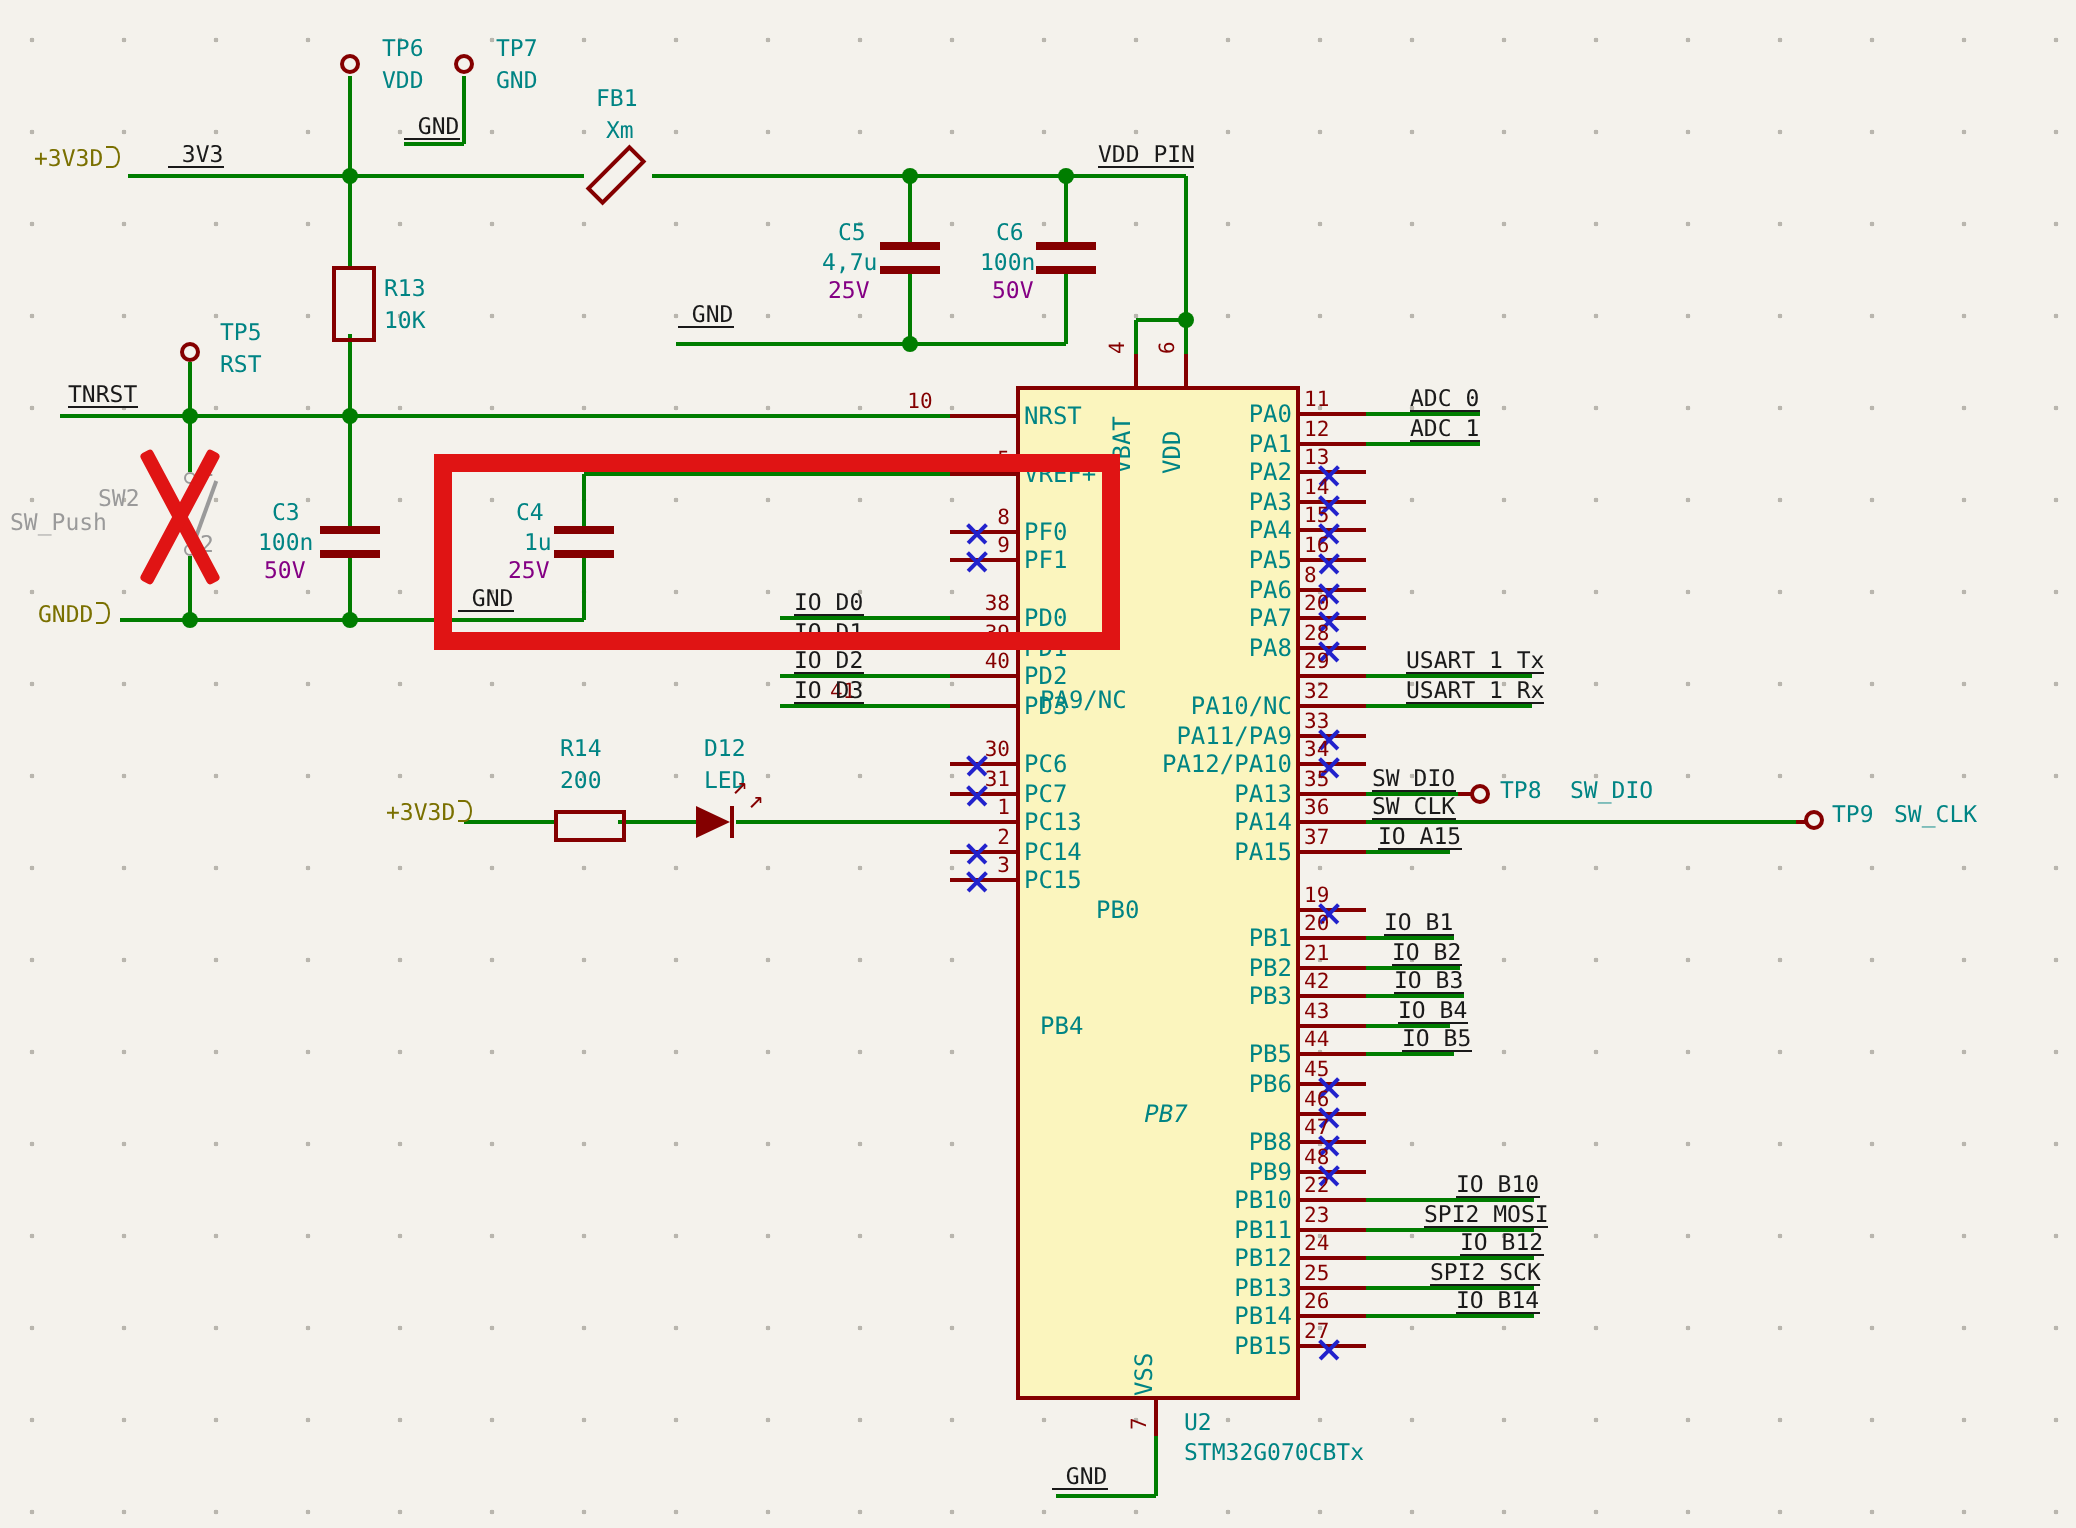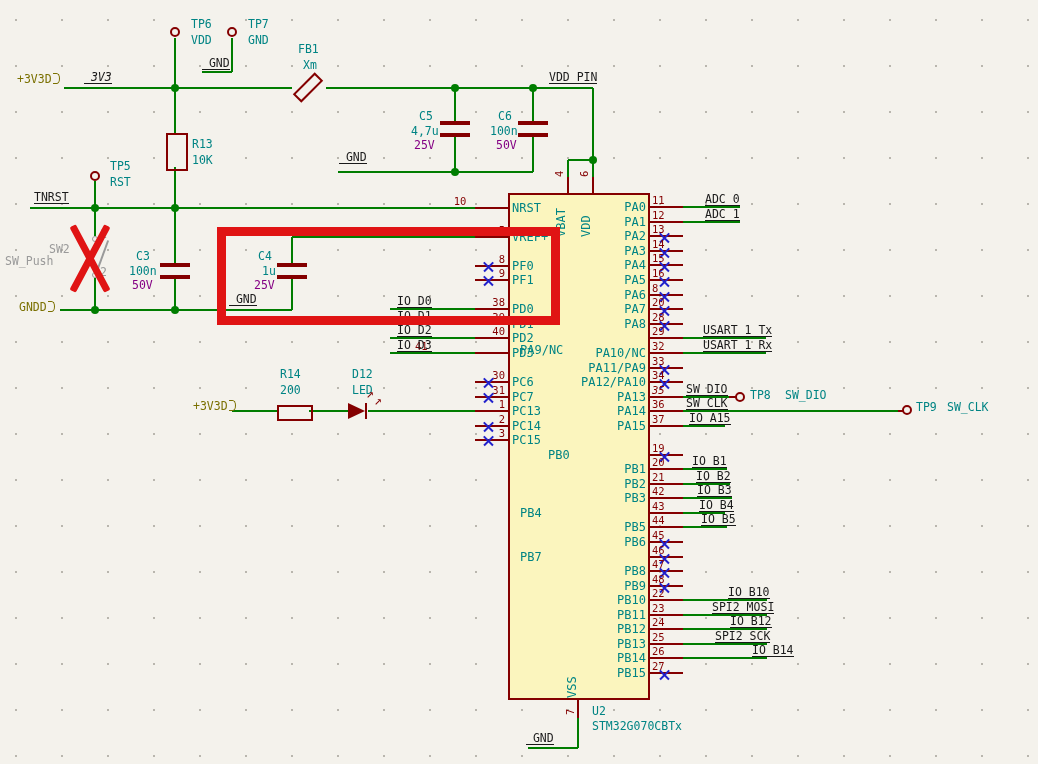--- a/index.html
+++ b/index.html
@@ -205,21 +205,21 @@
       <div class="t net" style="left: 703px; top: 339px;">USART_1_Rx</div>
       <div class="stub" style="left: 650px; top: 367px; width: 33px; height: 2px;"></div>
       <div class="t pnum" style="left: 652px; top: 356px;">33</div>
       <div class="t pname" style="left: 520px; top: 362px; width: 126px; text-align: right;">PA11/PA9</div>
       <div class="ncx" style="left: 659px; top: 364px;"></div>
       <div class="stub" style="left: 650px; top: 381px; width: 33px; height: 2px;"></div>
       <div class="t pnum" style="left: 652px; top: 370px;">34</div>
       <div class="t pname" style="left: 520px; top: 376px; width: 126px; text-align: right;">PA12/PA10</div>
       <div class="ncx" style="left: 659px; top: 378px;"></div>
       <div class="stub" style="left: 650px; top: 396px; width: 33px; height: 2px;"></div>
-      <div class="t pnum" style="left: 652px; top: 385px; font-style: italic;">35</div>
+      <div class="t pnum" style="left: 652px; top: 385px;">35</div>
       <div class="t pname" style="left: 520px; top: 391px; width: 126px; text-align: right;">PA13</div>
       <div class="wire" style="left: 683px; top: 396px; width: 46px; height: 2px;"></div>
       <div class="t net" style="left: 686px; top: 383px;">SW_DIO</div>
       <div class="stub" style="left: 650px; top: 410px; width: 33px; height: 2px;"></div>
       <div class="t pnum" style="left: 652px; top: 399px;">36</div>
       <div class="t pname" style="left: 520px; top: 405px; width: 126px; text-align: right;">PA14</div>
       <div class="wire" style="left: 683px; top: 410px; width: 215px; height: 2px;"></div>
       <div class="t net" style="left: 686px; top: 397px;">SW_CLK</div>
       <div class="stub" style="left: 650px; top: 425px; width: 33px; height: 2px;"></div>
       <div class="t pnum" style="left: 652px; top: 414px;">37</div>
@@ -254,21 +254,21 @@
       <div class="t pnum" style="left: 652px; top: 515px;">44</div>
       <div class="t pname" style="left: 520px; top: 521px; width: 126px; text-align: right;">PB5</div>
       <div class="wire" style="left: 683px; top: 526px; width: 44px; height: 2px;"></div>
       <div class="t net" style="left: 701px; top: 513px;">IO_B5</div>
       <div class="stub" style="left: 650px; top: 541px; width: 33px; height: 2px;"></div>
       <div class="t pnum" style="left: 652px; top: 530px;">45</div>
       <div class="t pname" style="left: 520px; top: 536px; width: 126px; text-align: right;">PB6</div>
       <div class="ncx" style="left: 659px; top: 538px;"></div>
       <div class="stub" style="left: 650px; top: 556px; width: 33px; height: 2px;"></div>
       <div class="t pnum" style="left: 652px; top: 545px;">46</div>
-      <div class="t pname" style="left: 520px; top: 551px; width: 126px; text-align: left;">PB7</div>
+      <div class="t pname" style="left: 520px; top: 551px; width: 126px; text-align: center; font-style: italic;">PB7</div>
       <div class="ncx" style="left: 659px; top: 553px;"></div>
       <div class="stub" style="left: 650px; top: 570px; width: 33px; height: 2px;"></div>
       <div class="t pnum" style="left: 652px; top: 559px;">47</div>
       <div class="t pname" style="left: 520px; top: 565px; width: 126px; text-align: right;">PB8</div>
       <div class="ncx" style="left: 659px; top: 567px;"></div>
       <div class="stub" style="left: 650px; top: 585px; width: 33px; height: 2px;"></div>
       <div class="t pnum" style="left: 652px; top: 574px;">48</div>
       <div class="t pname" style="left: 520px; top: 580px; width: 126px; text-align: right;">PB9</div>
       <div class="ncx" style="left: 659px; top: 582px;"></div>
       <div class="stub" style="left: 650px; top: 599px; width: 33px; height: 2px;"></div>
@@ -288,35 +288,35 @@
       <div class="t net" style="left: 730px; top: 615px;">IO_B12</div>
       <div class="stub" style="left: 650px; top: 643px; width: 33px; height: 2px;"></div>
       <div class="t pnum" style="left: 652px; top: 632px;">25</div>
       <div class="t pname" style="left: 520px; top: 638px; width: 126px; text-align: right;">PB13</div>
       <div class="wire" style="left: 683px; top: 643px; width: 84px; height: 2px;"></div>
       <div class="t net" style="left: 715px; top: 630px;">SPI2_SCK</div>
       <div class="stub" style="left: 650px; top: 657px; width: 33px; height: 2px;"></div>
       <div class="t pnum" style="left: 652px; top: 646px;">26</div>
       <div class="t pname" style="left: 520px; top: 652px; width: 126px; text-align: right;">PB14</div>
       <div class="wire" style="left: 683px; top: 657px; width: 84px; height: 2px;"></div>
-      <div class="t net" style="left: 728px; top: 644px; margin-left: 24px;">IO_B14</div>
+      <div class="t net" style="left: 728px; top: 644px;">IO_B14</div>
       <div class="stub" style="left: 650px; top: 672px; width: 33px; height: 2px;"></div>
       <div class="t pnum" style="left: 652px; top: 661px;">27</div>
       <div class="t pname" style="left: 520px; top: 667px; width: 126px; text-align: right;">PB15</div>
       <div class="ncx" style="left: 659px; top: 669px;"></div>
       <div class="stub" style="left: 567px; top: 177px; width: 2px; height: 16px;"></div>
       <div class="t pnum vtext" style="left: 554px; top: 162px; height: 15px;">4</div>
       <div class="t pname vtext" style="left: 555px; top: 197px; height: 40px;">VBAT</div>
       <div class="stub" style="left: 592px; top: 177px; width: 2px; height: 16px;"></div>
       <div class="t pnum vtext" style="left: 579px; top: 162px; height: 15px;">6</div>
       <div class="t pname vtext" style="left: 580px; top: 197px; height: 40px;">VDD</div>
       <div class="t pnum vtext" style="left: 565px; top: 701px; height: 14px;">7</div>
       <div class="t pname vtext" style="left: 566px; top: 672px; height: 26px;">VSS</div>
       <div class="t glb" style="left: 17px; top: 73px;">+3V3D</div>
-      <div class="t net" style="left: 84px; top: 71px; font-style: italic;">_3V3</div>
+      <div class="t net" style="left: 84px; top: 71px;">_3V3</div>
       <div class="t ref" style="left: 191px; top: 18px;">TP6</div>
       <div class="t ref" style="left: 191px; top: 34px;">VDD</div>
       <div class="t ref" style="left: 248px; top: 18px;">TP7</div>
       <div class="t ref" style="left: 248px; top: 34px;">GND</div>
       <div class="t net" style="left: 202px; top: 57px;">_GND</div>
       <div class="t ref" style="left: 298px; top: 43px;">FB1</div>
       <div class="t val" style="left: 303px; top: 59px;">Xm</div>
       <div class="t ref" style="left: 192px; top: 138px;">R13</div>
       <div class="t val" style="left: 192px; top: 154px;">10K</div>
       <div class="t ref" style="left: 419px; top: 110px;">C5</div>

